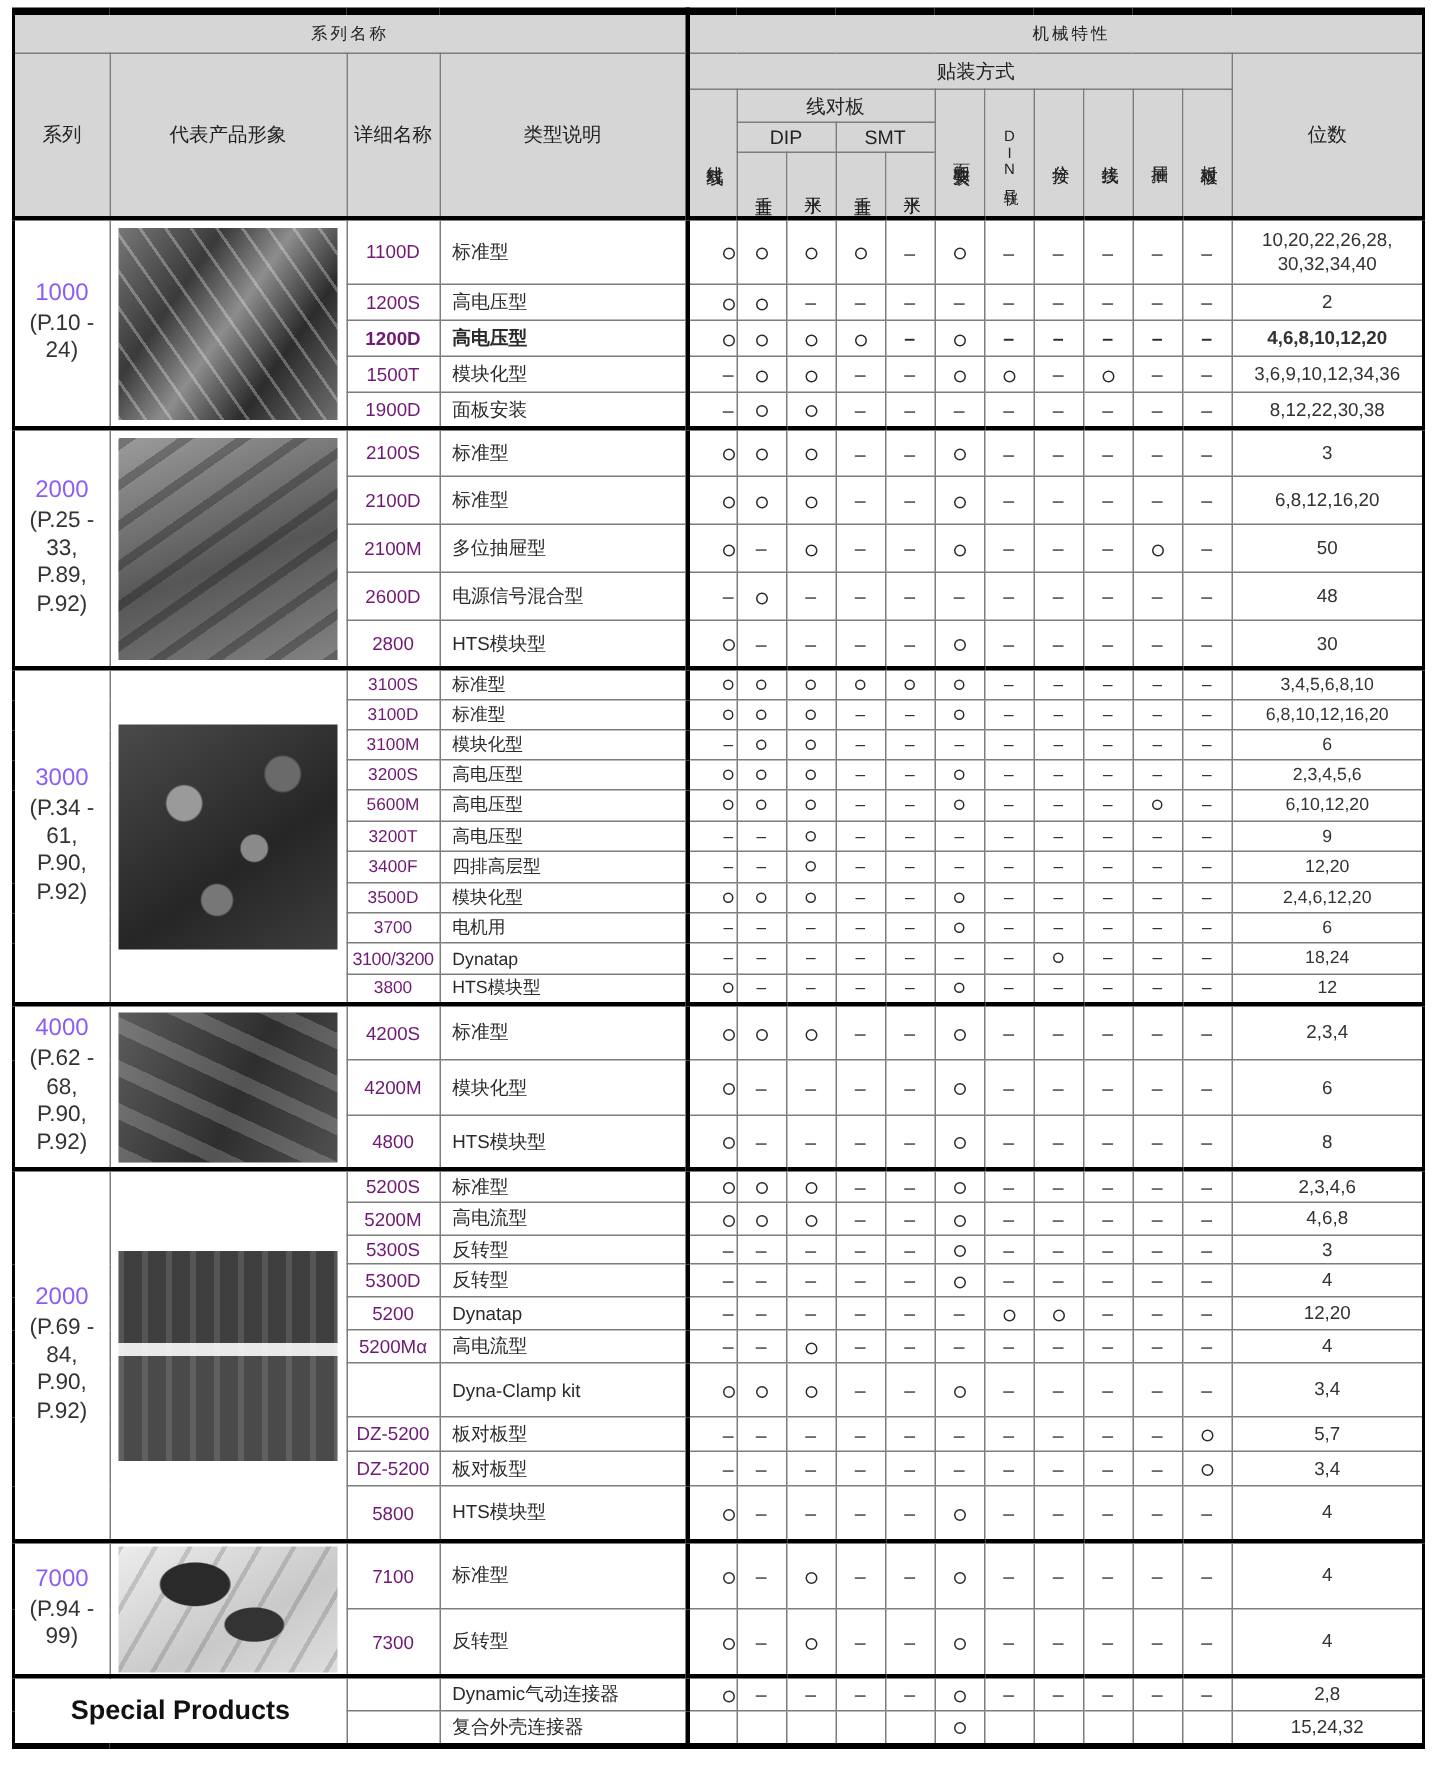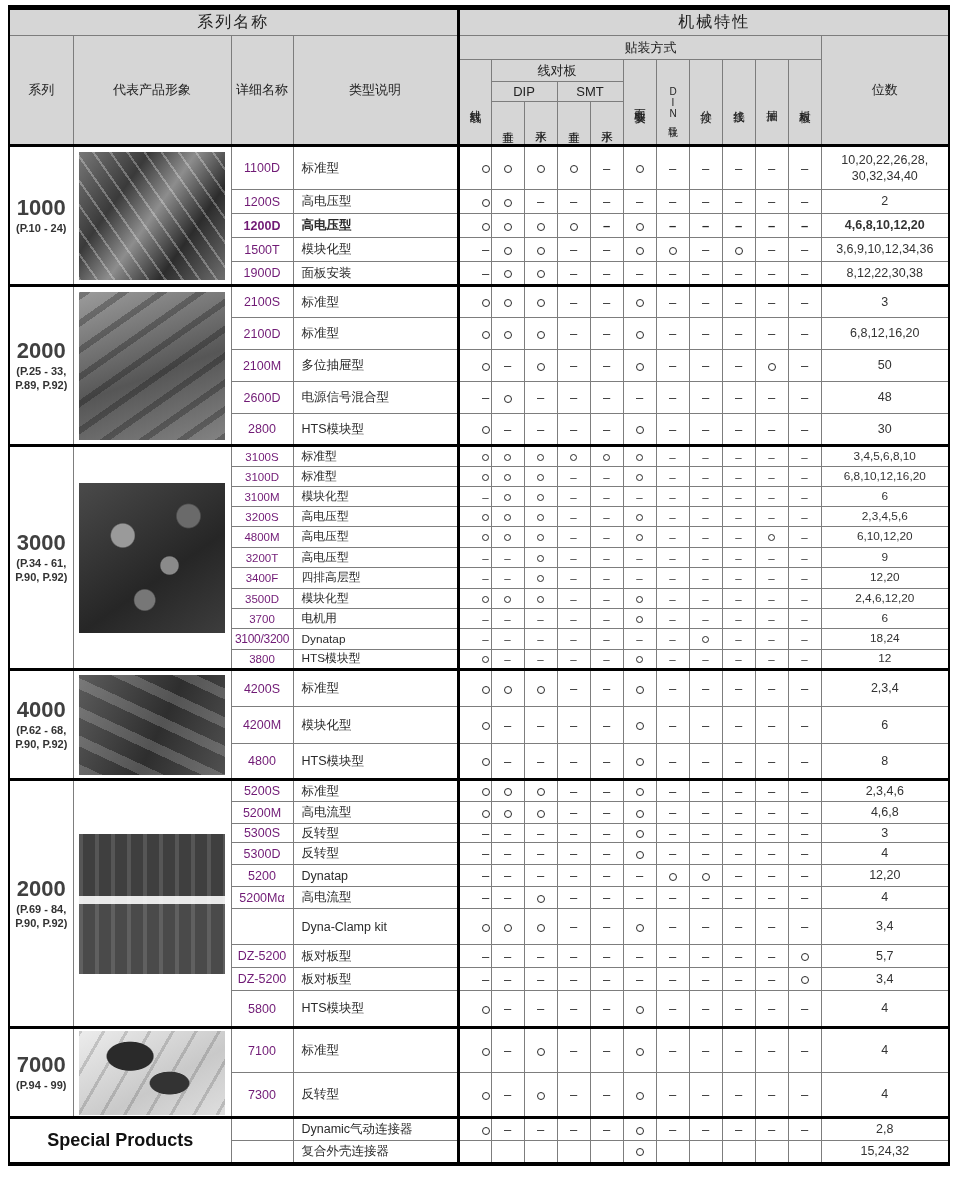--- a/index.html
+++ b/index.html
@@ -14,35 +14,35 @@
     border-left:2px solid #000;border-right:2px solid #000;
     border-top:5px solid #000;border-bottom:4px solid #000;
   }
   th,td{
     border:1px solid #7d7d7d;
     padding:0;overflow:hidden;vertical-align:middle;text-align:center;
   }
   thead th{
     background:#d6d6d6;font-weight:normal;font-size:13px;color:#222;
   }
-  thead .big{font-size:16px;letter-spacing:2px;}
+  thead .big{font-size:11px;letter-spacing:2px;}
   
   .thickL{border-left:3px solid #000 !important;padding-left:21px;}
   thead tr.last th{border-bottom:3px solid #000;}
   tbody tr.group-first td{border-top:3px solid #000;}
   
   th.v{
     writing-mode:vertical-rl;text-orientation:upright;
     font-size:11.5px;letter-spacing:1px;padding:2px 0;
   }
   th.v.small{font-size:10px;letter-spacing:0;}
   
   td.series-cell{background:#fff;}
-  .series-num{font-size:22px;font-weight:bold;color:#404040;line-height:1.1;}
-  .series-pages{font-size:11px;color:#333;white-space:pre-line;line-height:1.25;margin-top:2px;font-weight:bold;}
+  .series-num{font-size:16px;font-weight:normal;color:#8b5cf6;line-height:1.1;}
+  .series-pages{font-size:15px;color:#333;white-space:pre-line;line-height:1.25;margin-top:2px;}
   td.special-cell span{font-size:18px;font-weight:bold;color:#111;}
   td.detail-cell{font-size:12.5px;color:#701a75;}
   td.detail-cell.condensed{font-size:12px;letter-spacing:-0.3px;}
   td.type-cell{text-align:left;padding-left:8px;font-size:12.5px;color:#2a2a2a;margin-left:16px;}
   td.mark-cell{font-size:13px;color:#2b2b2b;}
   td.pos-cell{font-size:12.5px;color:#333;white-space:pre-line;line-height:1.3;}
   tr.compact td{font-size:11.5px;}
   tr.compact td.type-cell{font-size:11.8px;}
   tr.compact td.pos-cell{font-size:11.8px;}
   .ring{
@@ -377,21 +377,21 @@
           <td class="mark-cell">–</td>
           <td class="mark-cell"><span class="ring"></span></td>
           <td class="mark-cell">–</td>
           <td class="mark-cell">–</td>
           <td class="mark-cell">–</td>
           <td class="mark-cell">–</td>
           <td class="mark-cell">–</td>
           <td class="pos-cell">2,3,4,5,6</td>
         </tr>
         <tr class="compact" style="height: 21px;">
-          <td class="detail-cell">4800M</td>
+          <td class="detail-cell">5600M</td>
           <td class="type-cell">高电压型</td>
           <td class="mark-cell thickL"><span class="ring"></span></td>
           <td class="mark-cell"><span class="ring"></span></td>
           <td class="mark-cell"><span class="ring"></span></td>
           <td class="mark-cell">–</td>
           <td class="mark-cell">–</td>
           <td class="mark-cell"><span class="ring"></span></td>
           <td class="mark-cell">–</td>
           <td class="mark-cell">–</td>
           <td class="mark-cell">–</td>

